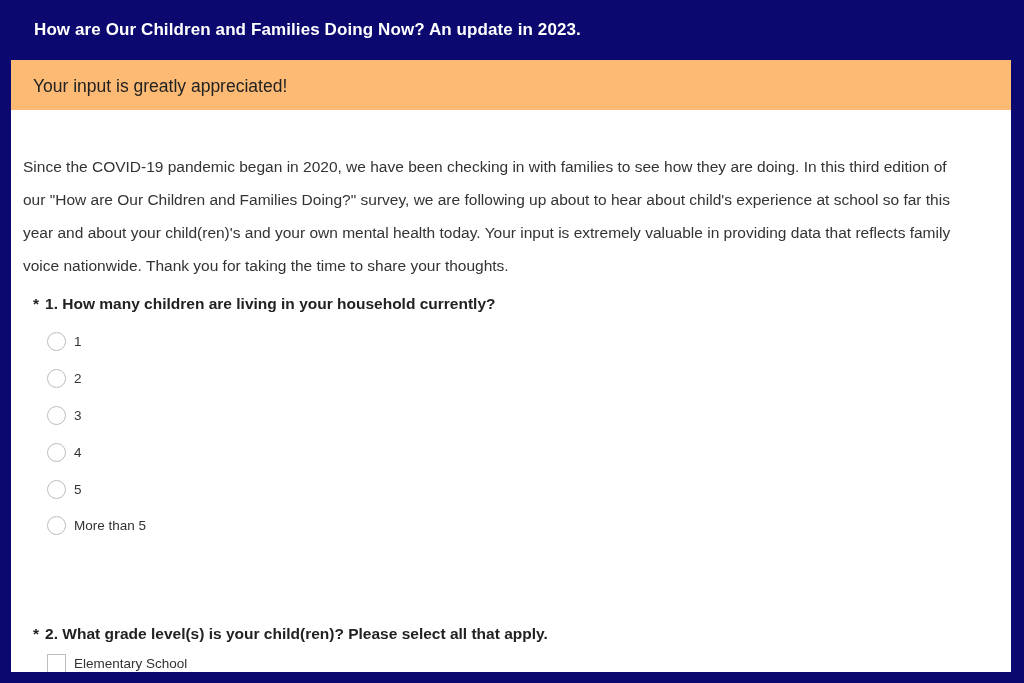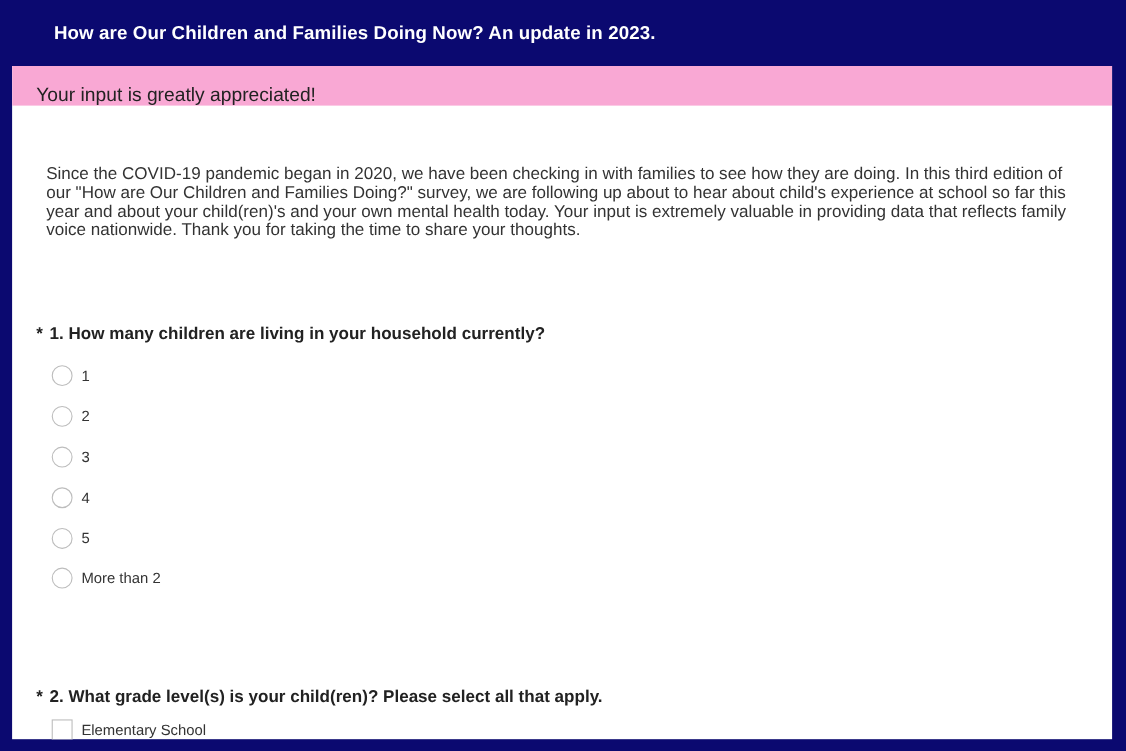--- a/index.html
+++ b/index.html
@@ -3,39 +3,39 @@
 <meta charset="utf-8">
 <style>
   html, body { margin: 0; padding: 0; }
   body {
     width: 1024px; height: 683px; overflow: hidden;
     background: #0b0970;
     font-family: "Liberation Sans", sans-serif;
     position: relative;
   }
   .title-bar {
-    position: absolute; left: 0; top: 0; width: 865px; height: 60px; margin-left: 15px;
+    position: absolute; left: 0; top: 0; width: 865px; height: 60px;
   }
   .title {
     position: absolute; left: 34px; top: 20px;
     color: #ffffff; font-weight: bold; font-size: 17px; letter-spacing: 0.1px;
   }
   .panel {
     position: absolute; left: 11px; top: 60px; width: 1000px; height: 612px;
     background: #ffffff; overflow: hidden;
   }
   .subheader {
-    height: 36px; background: #f9a8d4; position: relative;
+    height: 50px; background: #fdba74; position: relative;
   }
   .subheader span {
     position: absolute; left: 22px; top: 16px; font-size: 17.5px; color: #222;
   }
   .intro {
-    position: absolute; left: 31px; top: 90px; width: 950px;
-    font-size: 15.5px; line-height: 17px; color: #333;
+    position: absolute; left: 12px; top: 90px; width: 950px;
+    font-size: 15.5px; line-height: 33px; color: #333;
   }
   .question {
     position: absolute; left: 22px; font-weight: bold; font-size: 15.5px; color: #222; text-align: right;
   }
   .question .req { margin-right: 6px; }
   .option {
     position: absolute; left: 36px; display: flex; align-items: center;
     font-size: 13.5px; color: #333; cursor: pointer;
   }
   .radio {
@@ -80,21 +80,21 @@
   <div class="option" style="top:383px;">
     <span class="radio"></span>
     <span>4</span>
   </div>
   <div class="option" style="top:420px;">
     <span class="radio"></span>
     <span>5</span>
   </div>
   <div class="option" style="top:456px;">
     <span class="radio"></span>
-    <span>More than 2</span>
+    <span>More than 5</span>
   </div>
 
   <div class="question" style="top:521px;margin-top:44px;">
     <span class="req">*</span><span>2. What grade level(s) is your child(ren)? Please select all that apply.</span>
   </div>
 
   <div class="option" style="top:594px;">
     <span class="checkbox"></span>
     <span>Elementary School</span>
   </div>

